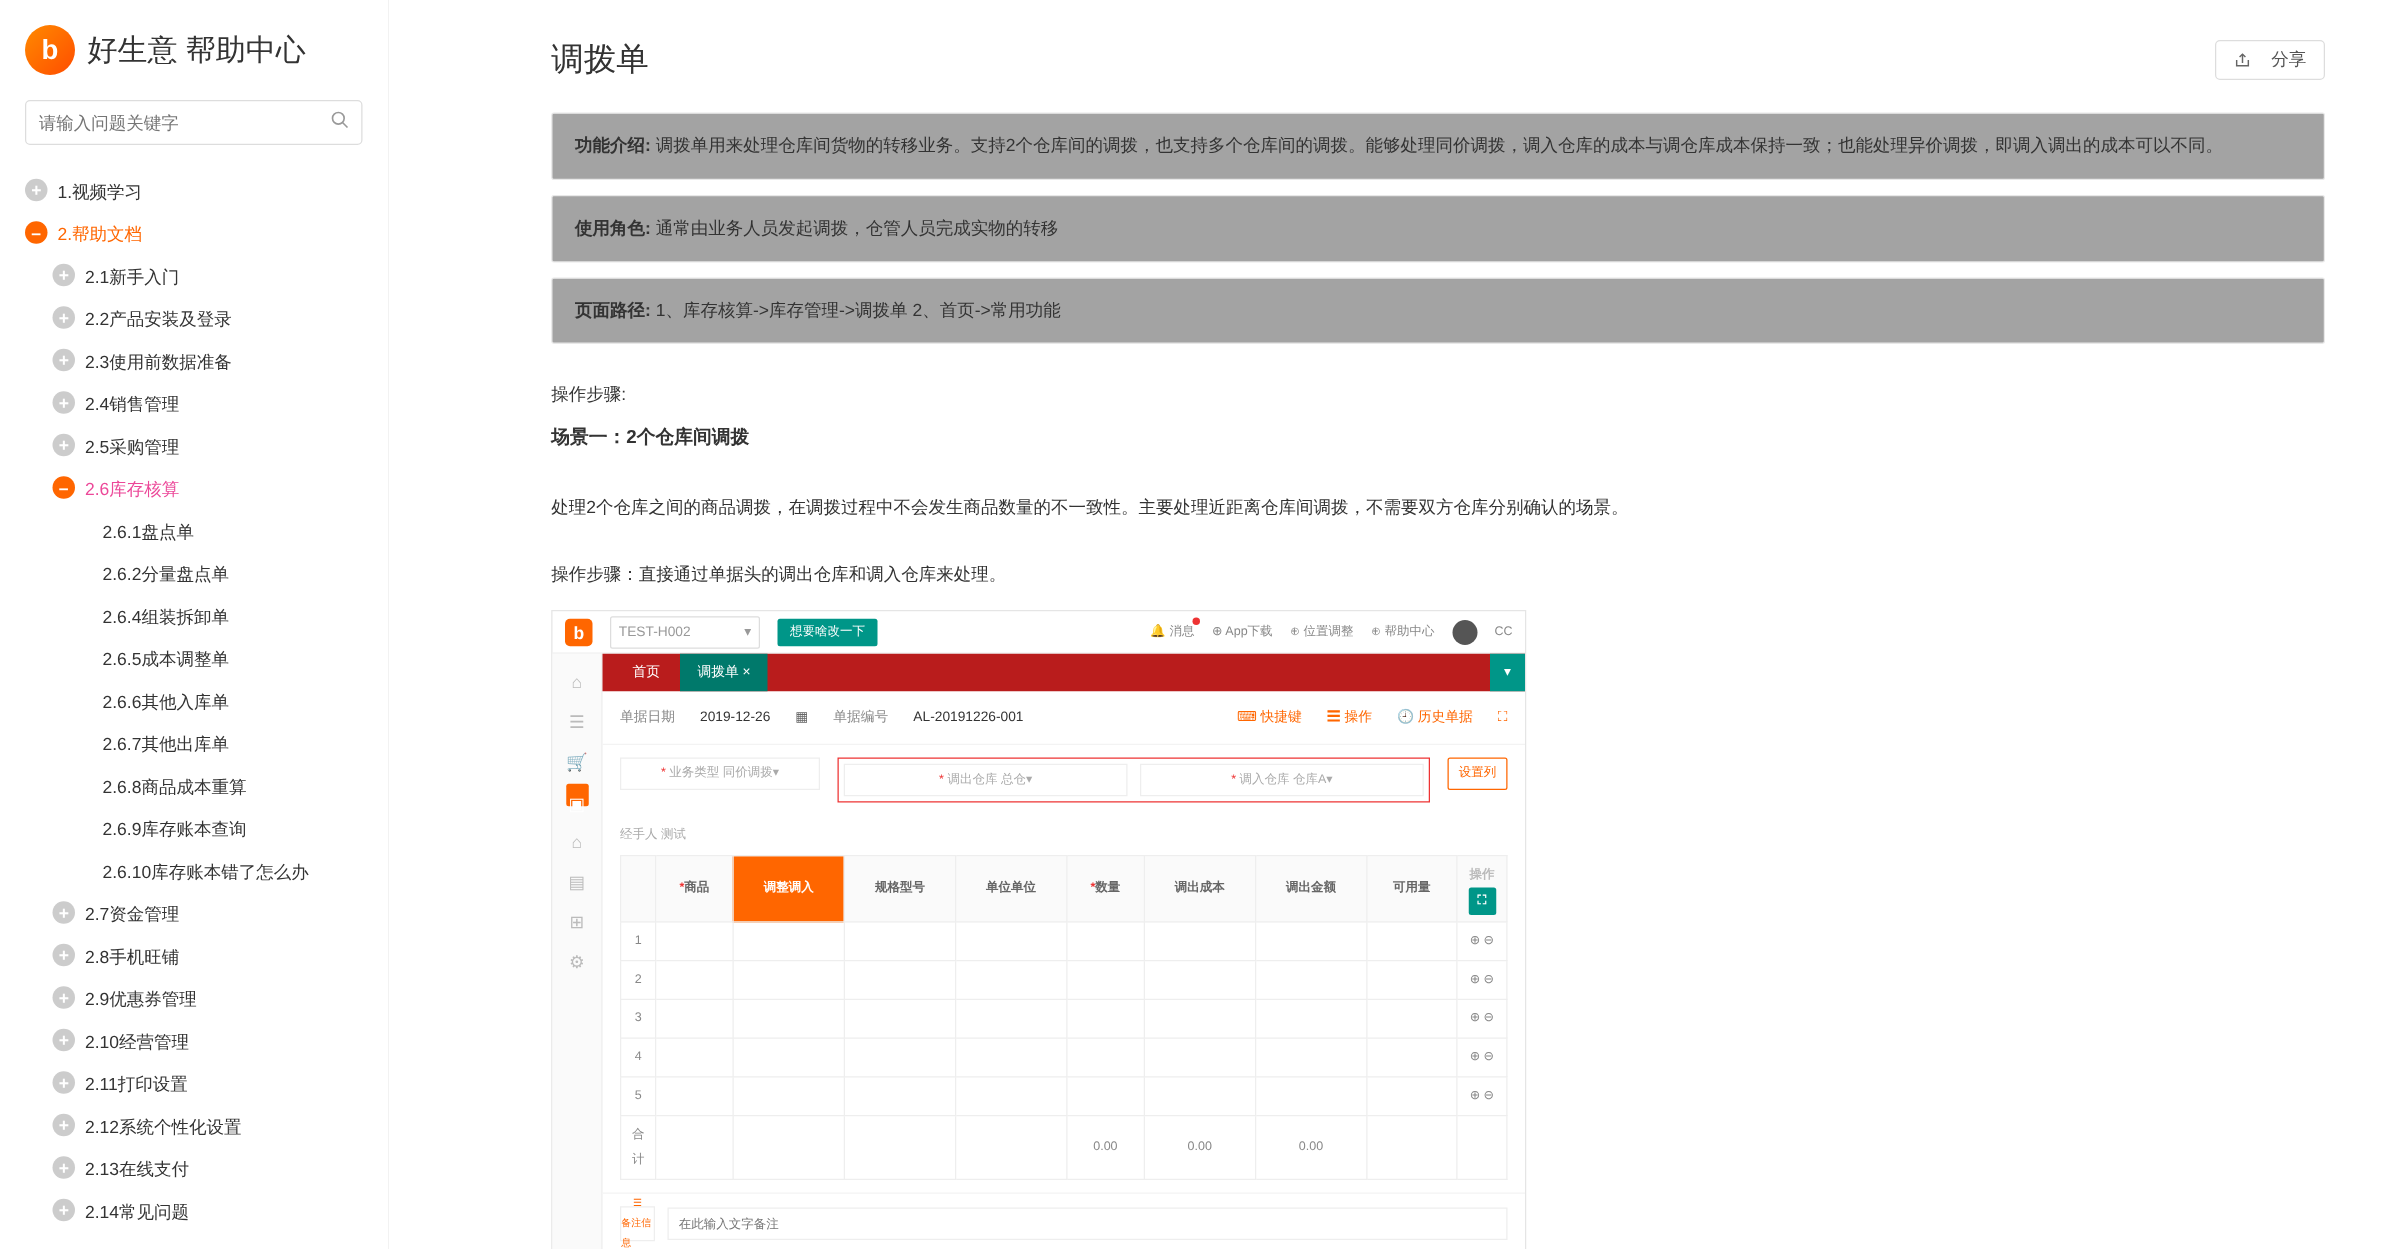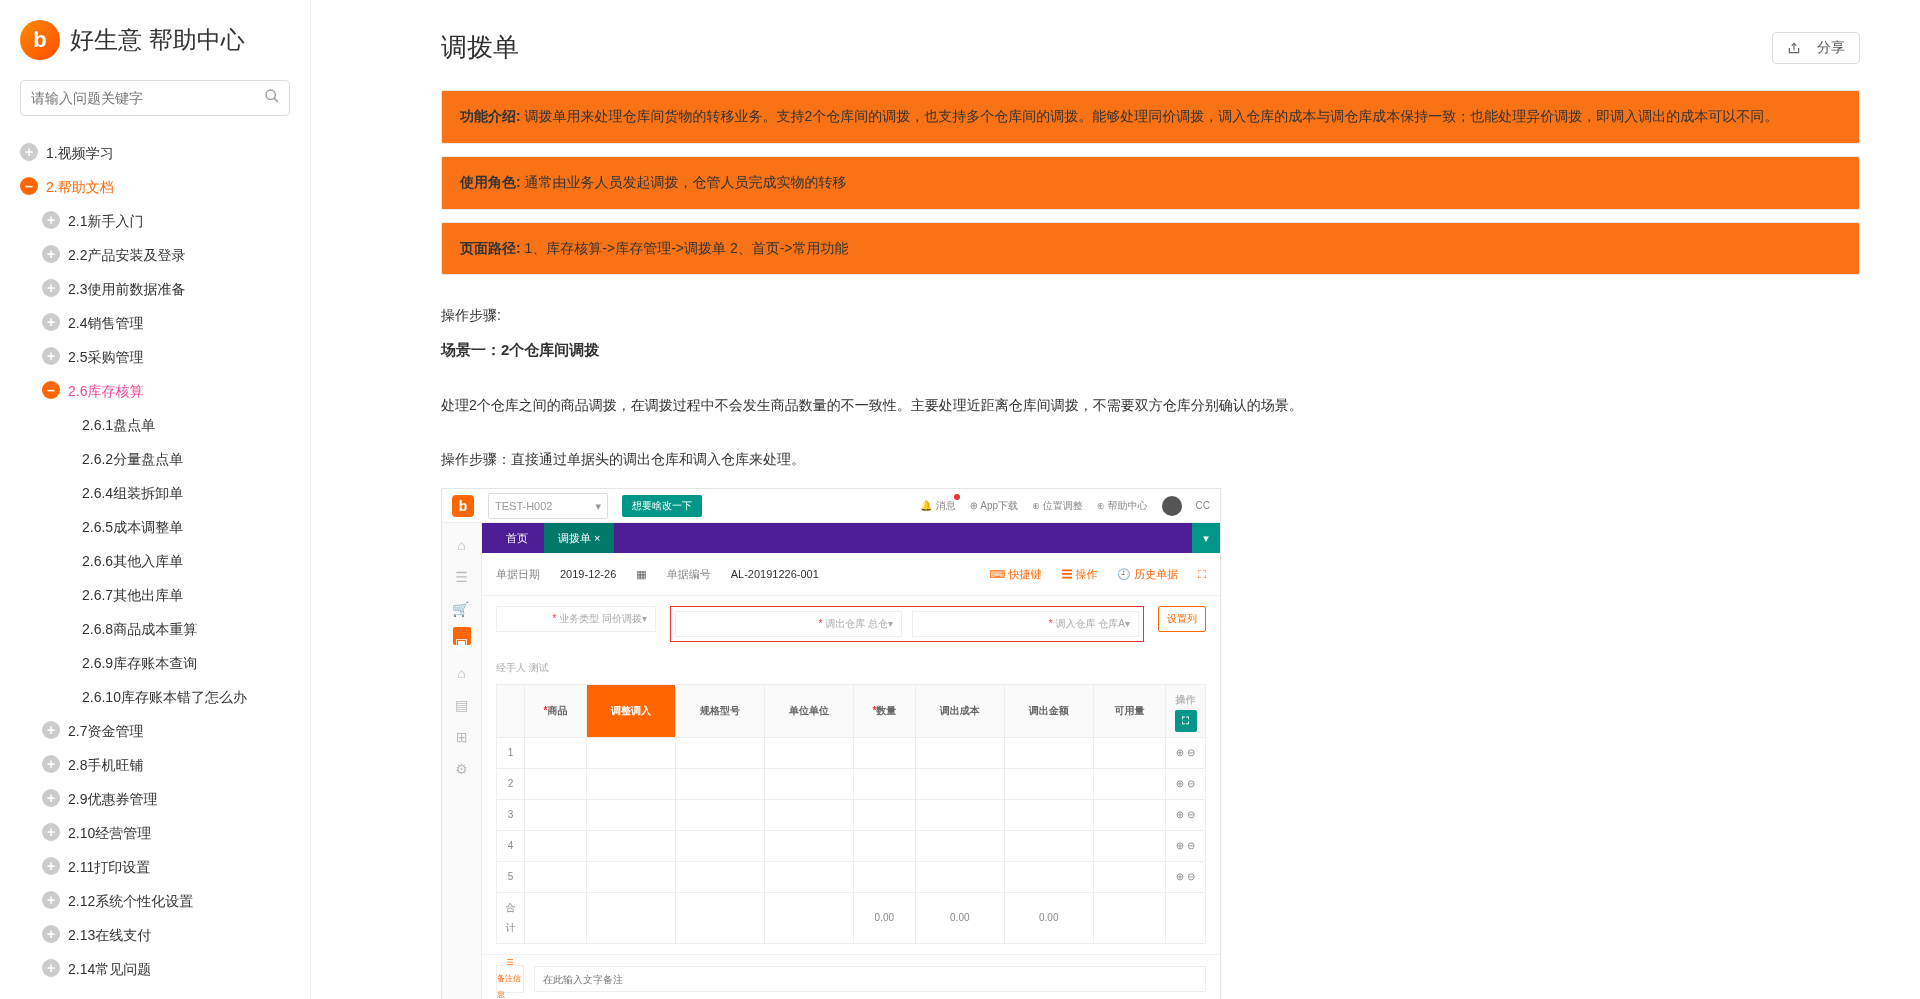--- a/index.html
+++ b/index.html
@@ -23,51 +23,51 @@
 .tree .level3 { padding-left:62px; }
 .tree .active > a, .tree .active-link { color:#ff6600; }
 .tree .current a { color:#ec4899; }
 
 
 .main { margin-left:310px; padding:30px 60px 60px 130px; border-left:1px solid #eee; min-height:100vh; }
 .page-head { display:flex; justify-content:space-between; align-items:center; margin-bottom:25px; }
 .page-title { font-size:26px; font-weight:500; }
 .share-btn { border:1px solid #ddd; background:#fff; padding:6px 14px; border-radius:4px; font-size:14px; color:#555; cursor:pointer; display:flex; align-items:center; gap:16px; }
 
-.info-box { border:1px solid #e8e8e8; background:#f97316; padding:14px 18px; margin-bottom:12px; border-radius:2px; line-height:1.7; font-size:14px; }
+.info-box { border:1px solid #e8e8e8; background:#a3a3a3; padding:14px 18px; margin-bottom:12px; border-radius:2px; line-height:1.7; font-size:14px; }
 .info-box strong { color:#333; font-weight:600; }
 
 .section { margin-top:25px; font-size:14px; line-height:2; }
 .section h4 { font-size:15px; font-weight:600; margin-bottom:6px; }
 .section p { margin-bottom:6px;margin-top:26px; }
 
 
 .mock { border:1px solid #e5e5e5; margin:15px 0 30px 0; background:#fff; width:780px; font-size:11px; color:#666; }
 .mock-top { display:flex; align-items:center; height:34px; padding:0 10px; border-bottom:1px solid #eee; gap:14px; }
 .mock-top .m-logo { width:22px; height:22px; border-radius:4px; background:#ff6600; color:#fff; display:flex; align-items:center; justify-content:center; font-weight:bold; font-size:14px;}
 .mock-top .m-sel { border:1px solid #ddd; height:26px; width:120px; border-radius:2px; display:flex; align-items:center; padding:0 6px; color:#999; justify-content:space-between;}
 .mock-top .m-btn-teal { background:#009688; color:#fff; height:22px; padding:0 10px; border-radius:2px; display:flex; align-items:center; font-size:10px;}
 .mock-top .right { margin-left:auto; display:flex; gap:14px; align-items:center; color:#888; font-size:10px;}
 .mock-top .m-avatar { width:20px; height:20px; border-radius:50%; background:#555;}
 .mock-body { display:flex; }
 .mock-side { width:40px; background:#fafafa; border-right:1px solid #eee; display:flex; flex-direction:column; align-items:center; padding-top:8px; gap:14px;}
 .mock-side span { width:18px; height:18px; display:block; color:#bbb; font-size:14px; text-align:center;}
 .mock-side .hot { background:#ff6600; color:#fff; border-radius:2px; padding:2px; }
 .mock-main { flex:1; }
-.mock-tabs { background:#4c1d95; height:30px; display:flex; align-items:center; padding-left:10px; gap:2px;}
+.mock-tabs { background:#b91c1c; height:30px; display:flex; align-items:center; padding-left:10px; gap:2px;}
 .mock-tabs span { color:#fff; font-size:11px; padding:0 14px; height:30px; display:flex; align-items:center;}
 .mock-tabs .active-tab { background:#00796b;}
 .mock-tabs .close-tab { background:#009688; width:26px; margin-left:auto; cursor:pointer; justify-content:center;}
 .mock-form-row { display:flex; align-items:center; padding:10px 14px; gap:20px; font-size:11px; border-bottom:1px solid #f3f3f3;}
 .mock-form-row .label { color:#888;}
 .mock-form-row .val { color:#333;}
 .mock-form-row .orange { color:#ff6600;}
 .mock-filters { display:flex; padding:10px 14px; gap:14px; align-items:flex-start;}
 .mock-filters .cell { flex:1; }
-.mock-filters .sel { border:1px solid #eee; height:26px; display:flex; align-items:center; padding:0 8px; color:#aaa; justify-content:flex-end; font-size:10px;}
+.mock-filters .sel { border:1px solid #eee; height:26px; display:flex; align-items:center; padding:0 8px; color:#aaa; justify-content:center; font-size:10px;}
 .mock-filters .red-box { border:1.5px solid #e33; padding:4px; display:flex; gap:10px;}
 .mock-filters .red-box .sel { flex:1;}
 .mock-filters .star { color:#e33;}
 .mock-filters .btn-plain { border:1px solid #ff6600; color:#ff6600; height:26px; padding:0 8px; font-size:10px; display:flex; align-items:center; border-radius:2px; flex-shrink:0;}
 .mock-table-wrap { padding:0 14px 10px 14px;}
 .mock-table { width:100%; border-collapse:collapse; font-size:10px;}
 .mock-table th, .mock-table td { border:1px solid #eee; padding:5px 6px; text-align:center; color:#888;}
 .mock-table th { background:#fafafa; color:#666;}
 .mock-table th.orange-th { background:#ff6600; color:#fff;}
 .mock-table .act-col { width:40px; color:#bbb;}

